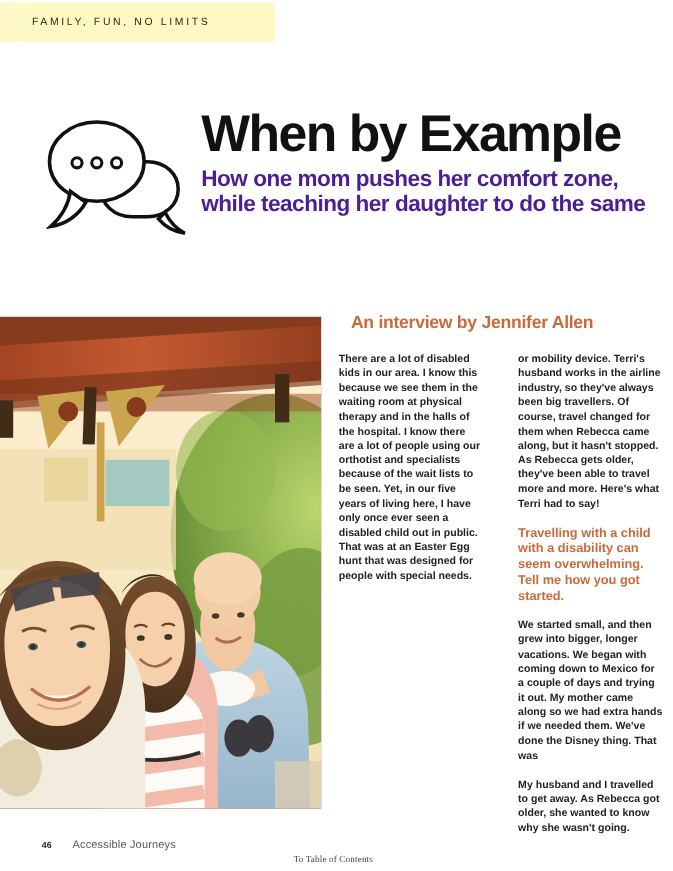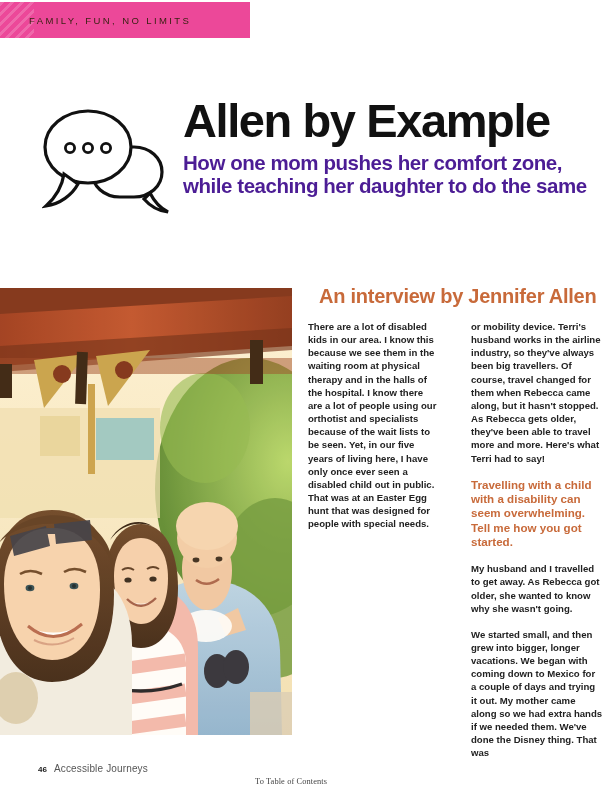--- a/index.html
+++ b/index.html
@@ -17,21 +17,21 @@
     -webkit-font-smoothing: antialiased;
   }
 
   
   .kicker-banner {
     position: absolute;
     left: 0;
     top: 2px;
     width: 250px;
     height: 36px;
-    background: #ec4899;
+    background: #fef9c3;
     display: flex;
     align-items: center;
     overflow: hidden;
   }
   .kicker-stripes {
     position: absolute;
     left: 0;
     top: 0;
     width: 34px;
     height: 100%;
@@ -96,21 +96,21 @@
     overflow: hidden;
     background: #8a4a2a;
   }
   .photo svg { display: block; }
 
   
   .byline {
     position: absolute;
     left: 319px;
     top: 285px;
-    font-size: 20px;
+    font-size: 16px;
     font-weight: 700;
     letter-spacing: -0.25px;
     color: #c86a3a;
     white-space: nowrap;
   }
 
   
   .col {
     position: absolute;
     top: 320px;
@@ -133,35 +133,35 @@
     font-weight: 400;
   }
 
   
   .footer-left {
     position: absolute;
     left: 38px;
     top: 763px;
     display: flex;
     align-items: baseline;
-    gap: 7px;
+    gap: 19px;
   }
   .folio {
     font-size: 8px;
     font-weight: 700;
     color: #222222;
   }
   .footer-pub {
     font-size: 10px;
     color: #555555;
     letter-spacing: 0.15px;
   }
   .toc-link {
     position: absolute;
-    left: 255px;
+    left: 267px;
     top: 777px;
     font-size: 8.4px;
     color: #444444;
     font-family: "Liberation Serif", serif;
     letter-spacing: 0.1px;
     text-decoration: none;
   }
 </style>
 </head>
 <body>
@@ -181,21 +181,21 @@
     </g>
     <g stroke="#111111" stroke-width="2.8" fill="#ffffff">
       <circle cx="28" cy="48" r="4.6"></circle>
       <circle cx="46" cy="48" r="4.6"></circle>
       <circle cx="64" cy="48" r="4.6"></circle>
     </g>
   </svg>
 </div>
 
 <div class="headline-block">
-  <h1 class="headline">Allen by Example</h1>
+  <h1 class="headline">When by Example</h1>
   <h2 class="subhead">How one mom pushes her comfort zone, while teaching her daughter to do the same</h2>
 </div>
 
 <div class="photo">
   <svg width="292" height="447" viewBox="0 0 292 447" xmlns="http://www.w3.org/2000/svg">
     <defs>
       <linearGradient id="sky" x1="0" y1="0" x2="0" y2="1">
         <stop offset="0%" stop-color="#fdf3d8"></stop>
         <stop offset="100%" stop-color="#f3e2b6"></stop>
       </linearGradient>
@@ -304,21 +304,21 @@
 
 <div class="byline">An interview by Jennifer Allen</div>
 
 <div class="col col-1">
   <p>There are a lot of disabled kids in our area. I know this because we see them in the waiting room at physical therapy and in the halls of the hospital. I know there are a lot of people using our orthotist and specialists because of the wait lists to be seen. Yet, in our five years of living here, I have only once ever seen a disabled child out in public. That was at an Easter Egg hunt that was designed for people with special needs.</p>
 </div>
 
 <div class="col col-2">
   <p>or mobility device. Terri's husband works in the airline industry, so they've always been big travellers. Of course, travel changed for them when Rebecca came along, but it hasn't stopped. As Rebecca gets older, they've been able to travel more and more. Here's what Terri had to say!</p>
   <p class="question">Travelling with a child with a disability can seem overwhelming. Tell me how you got started.</p>
+  <p>We started small, and then grew into bigger, longer vacations. We began with coming down to Mexico for a couple of days and trying it out. My mother came along so we had extra hands if we needed them. We've done the Disney thing. That was</p>
   <p>My husband and I travelled to get away. As Rebecca got older, she wanted to know why she wasn't going.</p>
-  <p>We started small, and then grew into bigger, longer vacations. We began with coming down to Mexico for a couple of days and trying it out. My mother came along so we had extra hands if we needed them. We've done the Disney thing. That was</p>
 </div>
 
 <div class="footer-left">
   <span class="folio">46</span>
   <span class="footer-pub">Accessible Journeys</span>
 </div>
 <a class="toc-link" href="#">To Table of Contents</a>
 
 </body></html>

